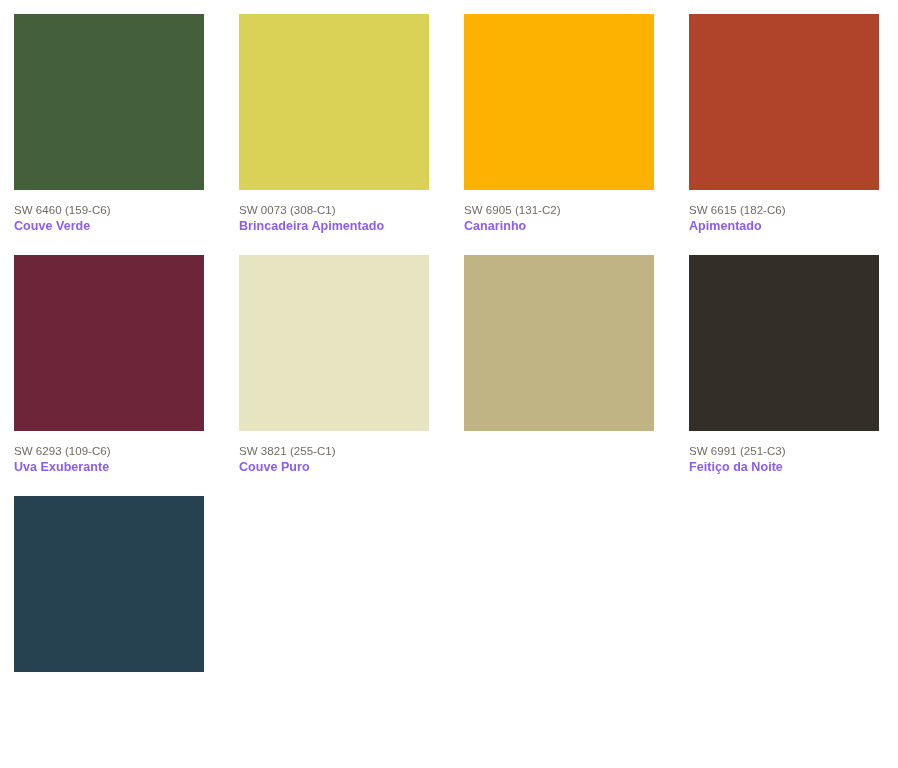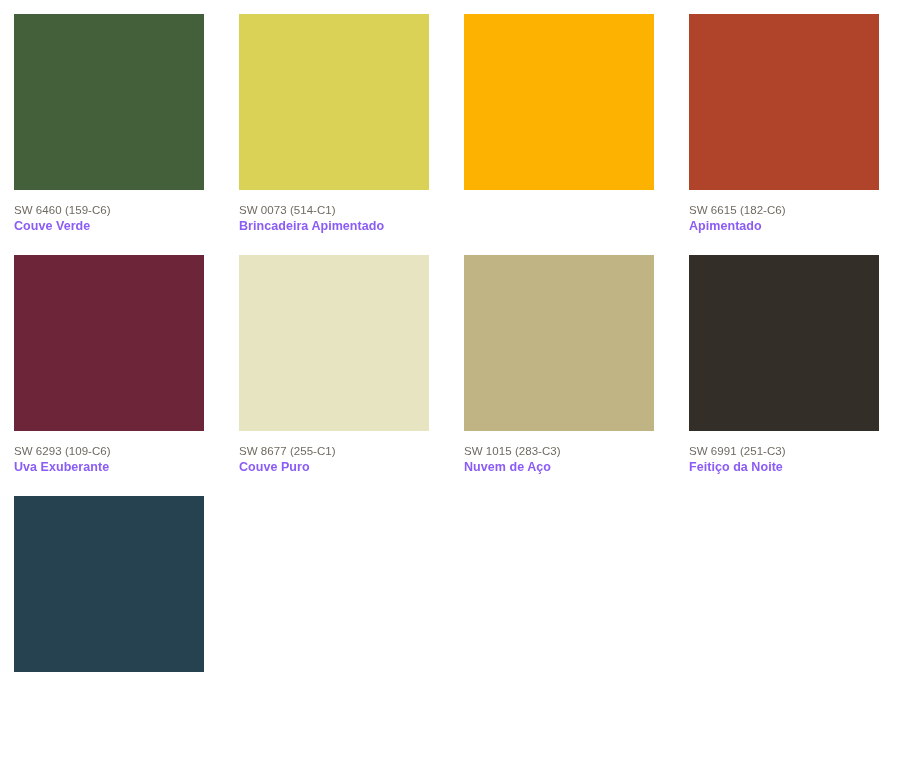--- a/index.html
+++ b/index.html
@@ -66,54 +66,54 @@
     <div class="swatch-cell">
       <div class="swatch-chip" style="background-color: rgb(68, 96, 58);"></div>
       <div class="swatch-caption">
         <div class="swatch-code">SW 6460 (159-C6)</div>
         <div class="swatch-name">Couve Verde</div>
       </div>
     </div>
     <div class="swatch-cell">
       <div class="swatch-chip" style="background-color: rgb(218, 210, 87);"></div>
       <div class="swatch-caption">
-        <div class="swatch-code">SW 0073 (514-C1)</div>
+        <div class="swatch-code">SW 0073 (308-C1)</div>
         <div class="swatch-name">Brincadeira Apimentado</div>
       </div>
     </div>
     <div class="swatch-cell">
       <div class="swatch-chip" style="background-color: rgb(253, 177, 1);"></div>
+      <div class="swatch-caption">
+        <div class="swatch-code">SW 6905 (131-C2)</div>
+        <div class="swatch-name">Canarinho</div>
+      </div>
     </div>
     <div class="swatch-cell">
       <div class="swatch-chip" style="background-color: rgb(176, 68, 43);"></div>
       <div class="swatch-caption">
         <div class="swatch-code">SW 6615 (182-C6)</div>
         <div class="swatch-name">Apimentado</div>
       </div>
     </div>
     <div class="swatch-cell">
       <div class="swatch-chip" style="background-color: rgb(108, 37, 57);"></div>
       <div class="swatch-caption">
         <div class="swatch-code">SW 6293 (109-C6)</div>
         <div class="swatch-name">Uva Exuberante</div>
       </div>
     </div>
     <div class="swatch-cell">
       <div class="swatch-chip" style="background-color: rgb(230, 228, 193);"></div>
       <div class="swatch-caption">
-        <div class="swatch-code">SW 8677 (255-C1)</div>
+        <div class="swatch-code">SW 3821 (255-C1)</div>
         <div class="swatch-name">Couve Puro</div>
       </div>
     </div>
     <div class="swatch-cell">
       <div class="swatch-chip" style="background-color: rgb(193, 180, 132);"></div>
-      <div class="swatch-caption">
-        <div class="swatch-code">SW 1015 (283-C3)</div>
-        <div class="swatch-name">Nuvem de Aço</div>
-      </div>
     </div>
     <div class="swatch-cell">
       <div class="swatch-chip" style="background-color: rgb(51, 46, 39);"></div>
       <div class="swatch-caption">
         <div class="swatch-code">SW 6991 (251-C3)</div>
         <div class="swatch-name">Feitiço da Noite</div>
       </div>
     </div>
     <div class="swatch-cell">
       <div class="swatch-chip" style="background-color: rgb(38, 66, 80);"></div>

